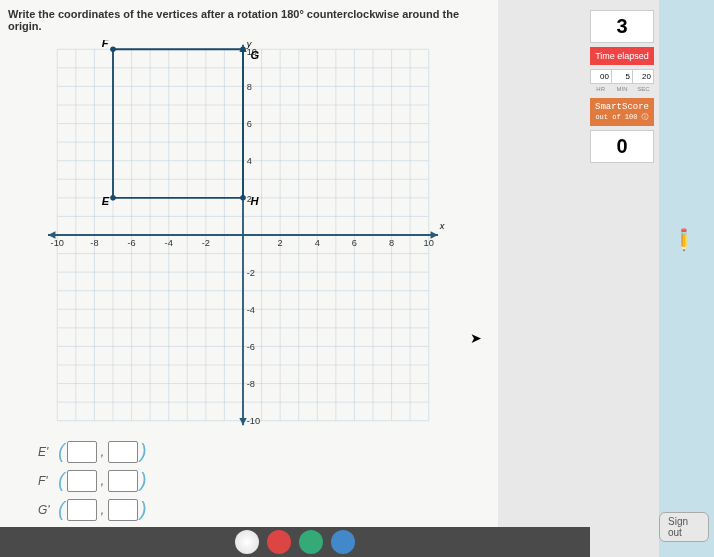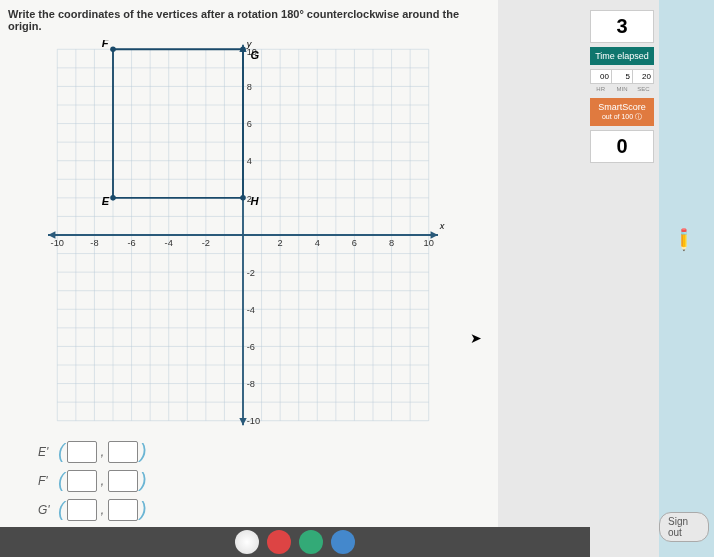--- a/index.html
+++ b/index.html
@@ -9,32 +9,32 @@
 .graph-container { position: relative; width: 410px; height: 390px; margin-left: 30px; }
 .graph-svg { width: 100%; height: 100%; }
 .answers { margin-top: 10px; margin-left: 30px; }
 .answer-row { display: flex; align-items: center; margin-bottom: 6px; font-size: 12px; font-style: italic; color: #555; }
 .answer-label { width: 20px; }
 .paren { font-size: 20px; color: #6bb5d4; font-weight: normal; }
 .input-box { width: 30px; height: 22px; border: 1px solid #888; background: #fff; margin: 0 2px; border-radius: 2px; }
 .comma { margin: 0 2px; color: #555; }
 .sidebar { position: absolute; right: 60px; top: 10px; width: 64px; }
 .q-num { background: #fff; border: 1px solid #ccc; text-align: center; font-size: 20px; font-weight: bold; padding: 4px; margin-bottom: 4px; }
-.time-box { background: #0f766e; color: #fff; text-align: center; font-size: 9px; padding: 4px 2px; margin-bottom: 4px; }
+.time-box { background: #ef4444; color: #fff; text-align: center; font-size: 9px; padding: 4px 2px; margin-bottom: 4px; }
 .time-grid { display: flex; background: #fff; border: 1px solid #ccc; margin-bottom: 2px; }
 .time-cell { flex: 1; text-align: right; font-size: 8px; padding: 2px; border-right: 1px solid #ccc; }
 .time-cell:last-child { border-right: none; }
 .time-labels { display: flex; margin-bottom: 6px; }
 .time-lbl { flex: 1; text-align: center; font-size: 6px; color: #888; }
-.smart-box { background: #e07a3f; color: #fff; text-align: center; font-size: 9px; padding: 4px 2px; margin-bottom: 4px; }
+.smart-box { background: #e07a3f; color: #fff; text-align: center; font-size: 9px; padding: 4px 2px; margin-bottom: 4px; font-family: Liberation Mono, monospace; }
 .smart-sub { font-size: 7px; }
 .score { background: #fff; border: 1px solid #ccc; text-align: center; font-size: 20px; font-weight: bold; padding: 4px; }
 .right-strip { position: absolute; right: 0; top: 0; width: 55px; height: 557px; background: #c5e0e8; }
 .pencil { position: absolute; right: 20px; top: 230px; font-size: 16px; color: #4a8; transform: rotate(45deg); }
-.signout { position: absolute; right: 5px; bottom: 15px; background: #e8e8e8; border: 1px solid #aaa; border-radius: 12px; padding: 3px 8px; font-size: 10px; color: #555; }
+.signout { position: absolute; right: 5px; bottom: 15px; background: #e8e8e8; border: 1px solid #aaa; border-radius: 6px; padding: 3px 8px; font-size: 10px; color: #555; }
 .taskbar { position: absolute; bottom: 0; left: 0; width: 590px; height: 30px; background: #4a4a4a; display: flex; align-items: center; justify-content: center; gap: 8px; }
 .tb-icon { width: 24px; height: 24px; border-radius: 50%; background: #666; }
 .tb1 { background: radial-gradient(#fff,#ddd); }
 .tb2 { background: #d44; }
 .tb3 { background: #3a7; }
 .tb4 { background: #48c; }
 .cursor { position: absolute; left: 470px; top: 330px; font-size: 14px; }
 </style>
 </head>
 <body>

